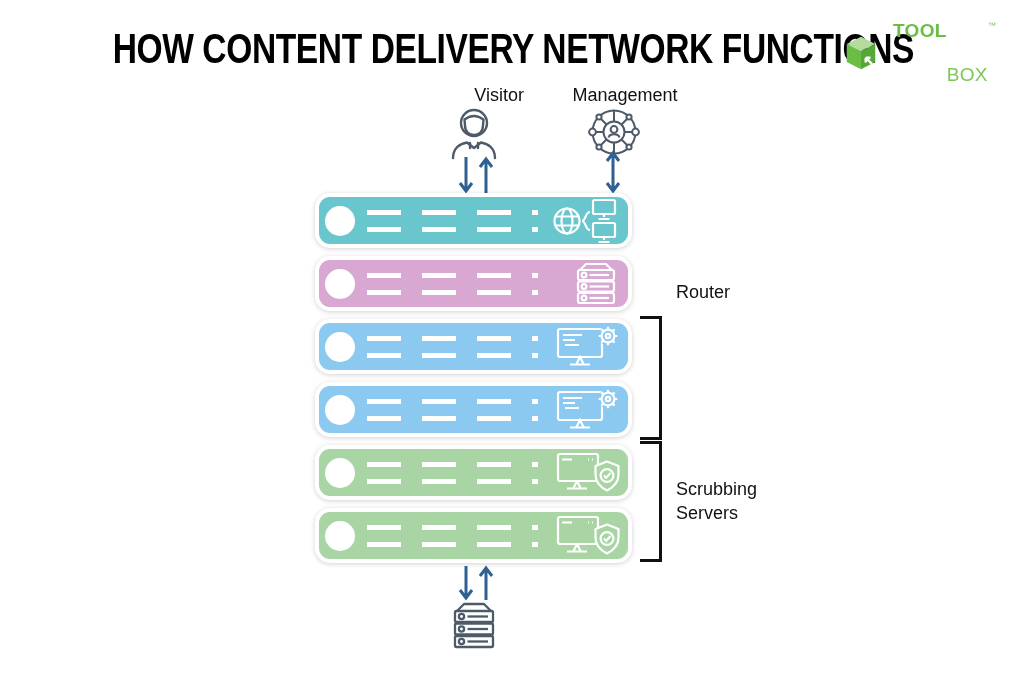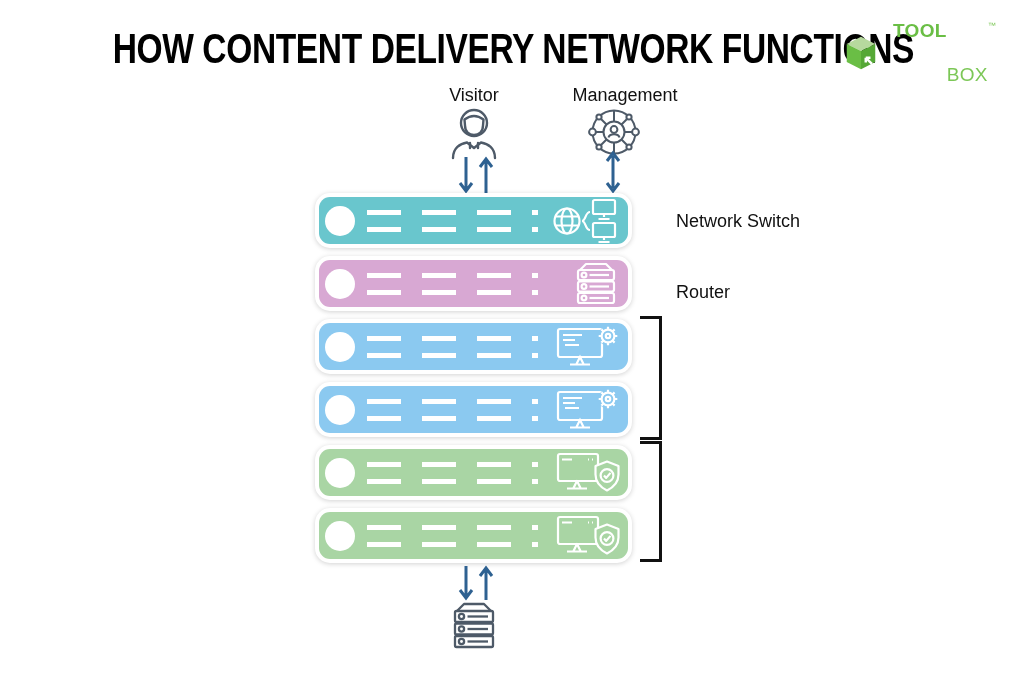--- a/index.html
+++ b/index.html
@@ -56,21 +56,21 @@
       <polygon points="34,10.5 19,18 19,37 34,29.5" fill="#55a836"></polygon>
       <path d="M30.5 31.5 L24 25 M24 25 h5 M24 25 v5" stroke="#ffffff" stroke-width="2.6" fill="none"></path>
     </svg>
     <div class="logo-text">
       <span class="logo-tool">TOOL</span>
         <span class="logo-box">BOX</span>
         <span class="logo-tm">™</span>
     </div>
   </div>
 
-  <div class="abs actor-label" style="left:424px;top:85px;width:100px;">Visitor</div>
+  <div class="abs actor-label" style="left:424px;top:85px;width:100px;text-align:right;">Visitor</div>
   <svg class="abs" style="left:448px;top:106px;" width="52" height="54" viewBox="0 0 52 54">
     <g stroke="#4e5a68" stroke-width="2.4" fill="none" stroke-linecap="round" stroke-linejoin="round">
       <circle cx="26" cy="17" r="13"></circle>
       <path d="M16.5 13.5 c6 -4.5 13 -4.5 19 0 l-0.5 6 c0 6 -4 9.5 -9 9.5 s-9 -3.5 -9 -9.5 z"></path>
       <path d="M5 52 c0 -10 7 -14.5 14 -15.5 l7 5.5 7 -5.5 c7 1 14 5.5 14 15.5"></path>
       <path d="M22 37 v5 M30 37 v5"></path>
     </g>
   </svg>
 
   <div class="abs actor-label" style="left:564px;top:85px;width:122px;">Management</div>
@@ -215,24 +215,24 @@
             <path d="M17.5 38 L21 31 L24.5 38 M11 38.5 H31"></path>
             <path d="M51 11.5 l11.5 4.5 v8.5 c0 9 -6.5 13.5 -11.5 16 c-5 -2.5 -11.5 -7 -11.5 -16 v-8.5 z" fill="#a9d5a4"></path>
             <circle cx="51" cy="25.5" r="6.4"></circle>
             <path d="M48 25.5 l2.2 2.4 l4.3 -5"></path>
           </g>
         </svg>
       </div>
     </div>
   </div>
 
-  <div class="abs side-label" style="top:209px;">Network Switch</div>
   <div class="abs side-label" style="top:280px;">Router</div>
   <div class="abs bracket" style="top:316px;height:124px;"></div>
   <div class="abs bracket" style="top:441px;height:121px;"></div>
+  <div class="abs side-label" style="top:477px;width:100px;">Scrubbing Servers</div>
 
   <svg class="abs" style="left:458px;top:565px;" width="16" height="36" viewBox="0 0 16 36">
     <path d="M8 1 V31 M2 25 L8 33 L14 25" stroke="#2e6191" stroke-width="3" fill="none"></path>
   </svg>
   <svg class="abs" style="left:478px;top:565px;" width="16" height="36" viewBox="0 0 16 36">
     <path d="M8 35 V5 M2 11 L8 3 L14 11" stroke="#2e6191" stroke-width="3" fill="none"></path>
   </svg>
 
   <svg class="abs" style="left:449px;top:601px;" width="50" height="50" viewBox="0 0 50 50">
     <g stroke="#4e5a68" stroke-width="2.3" fill="none" stroke-linejoin="round">

